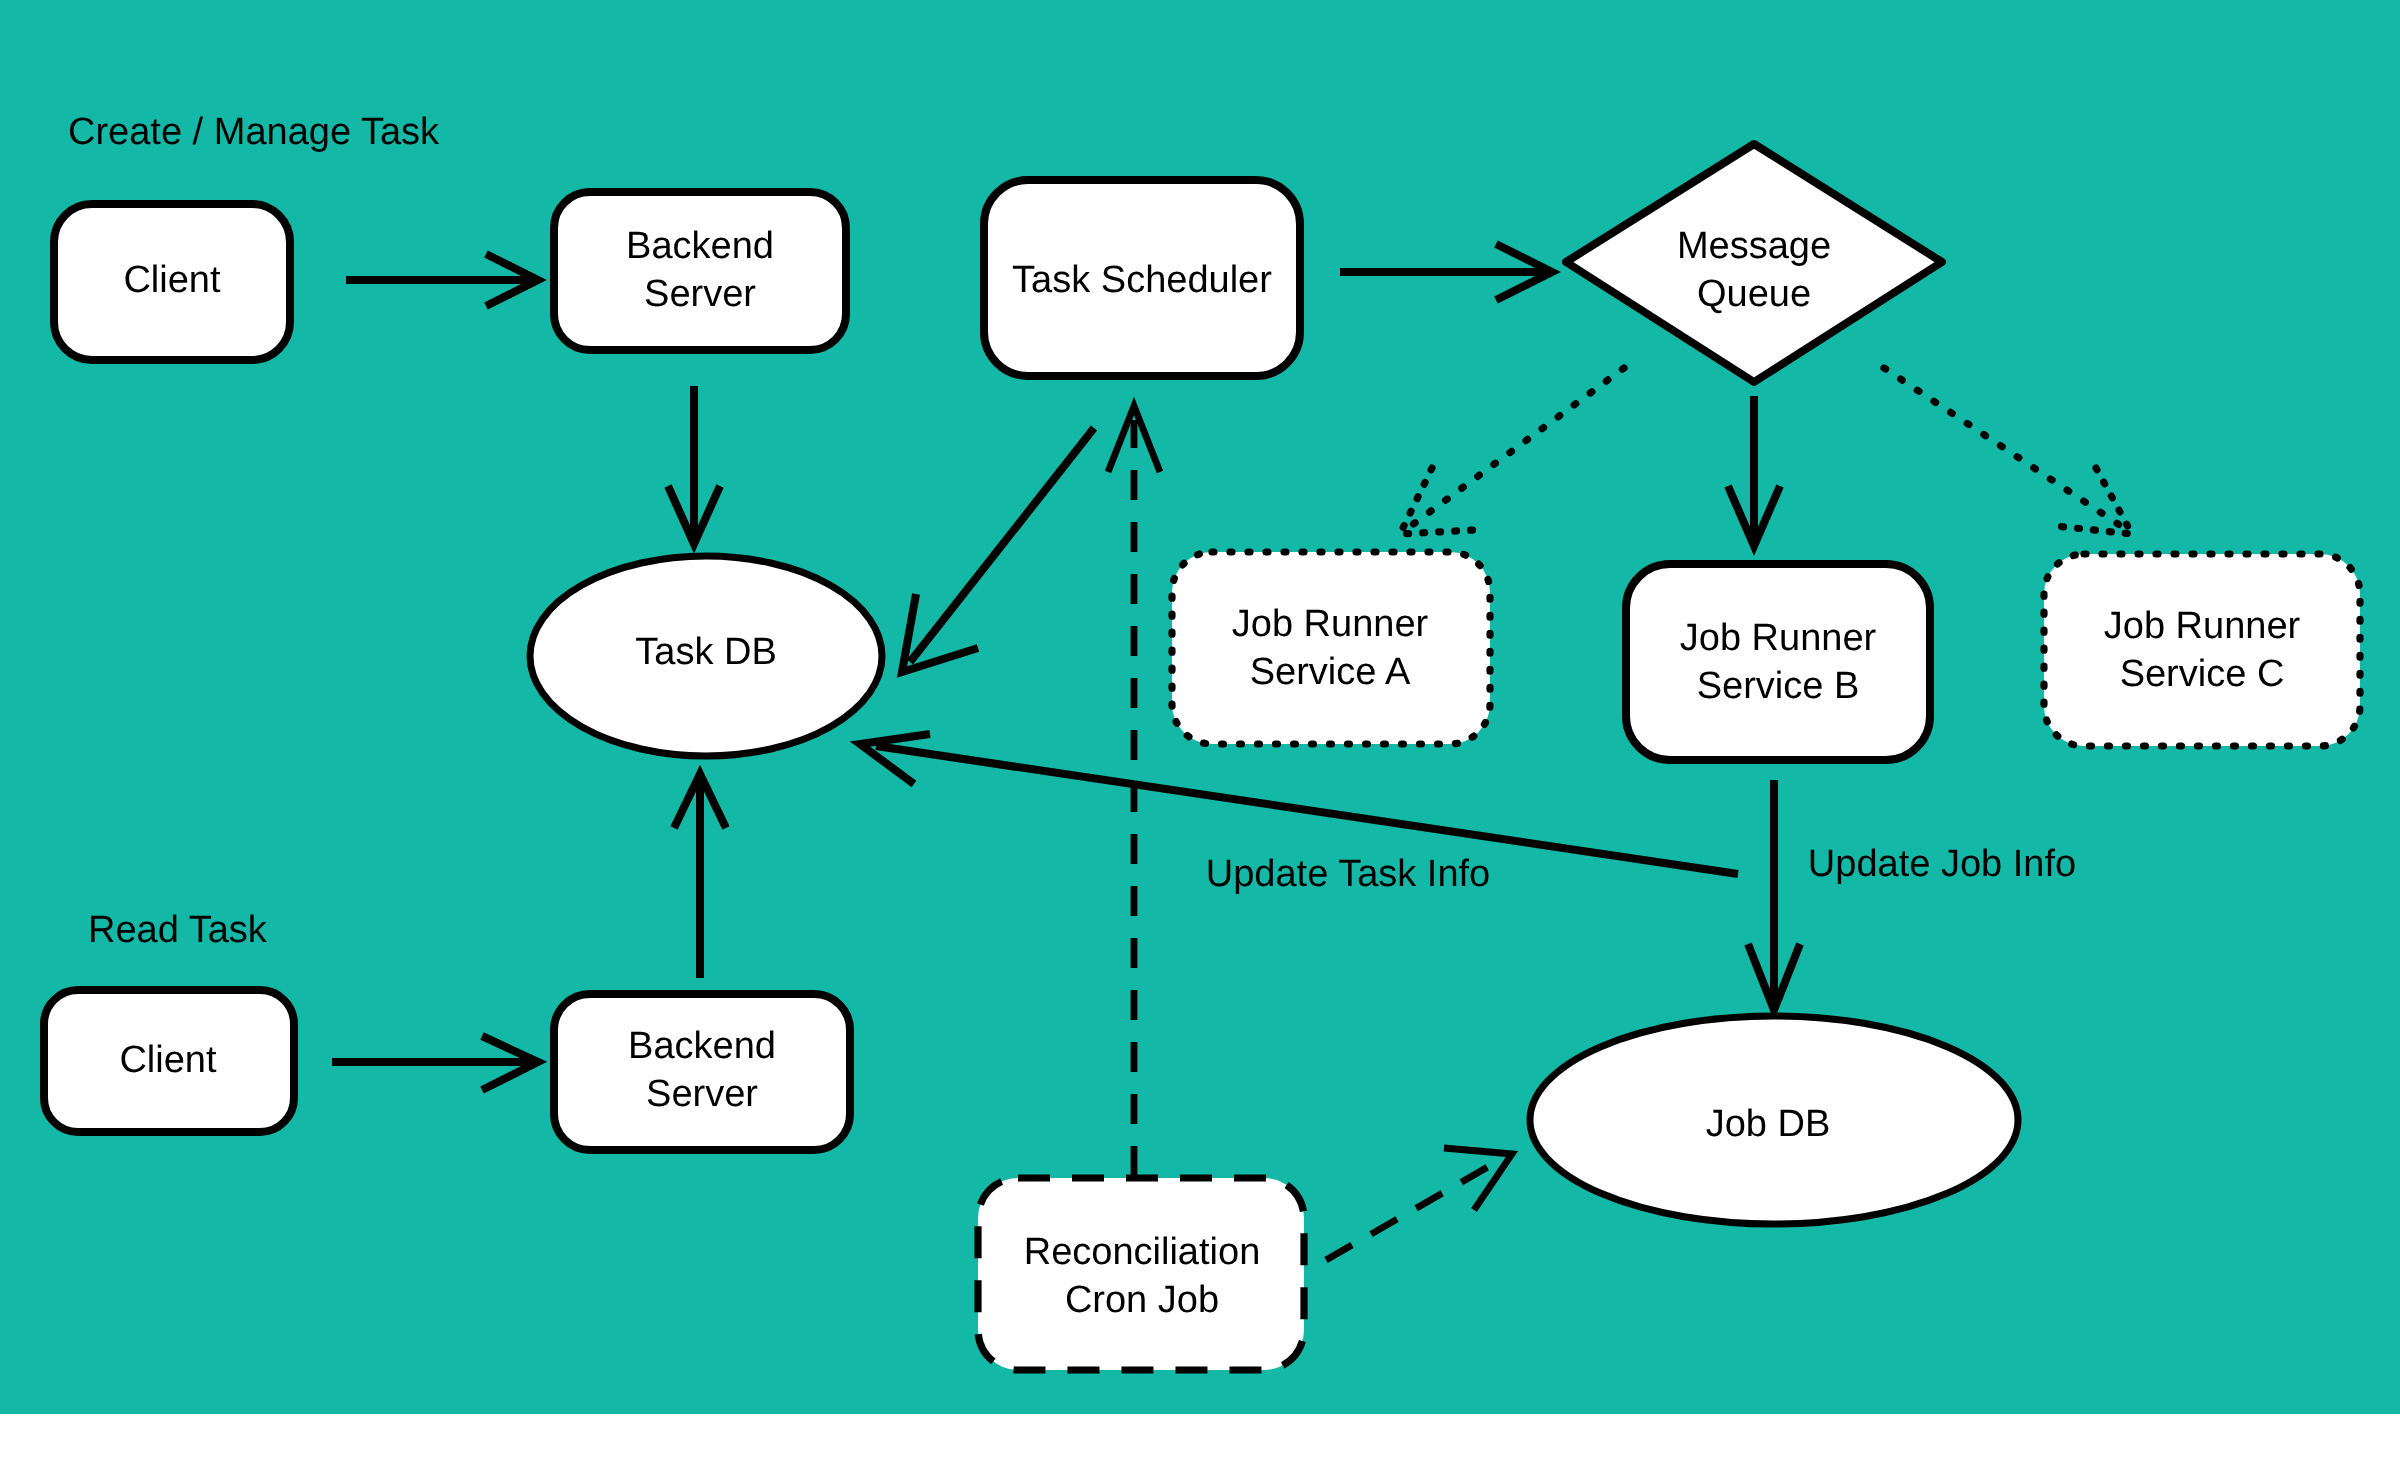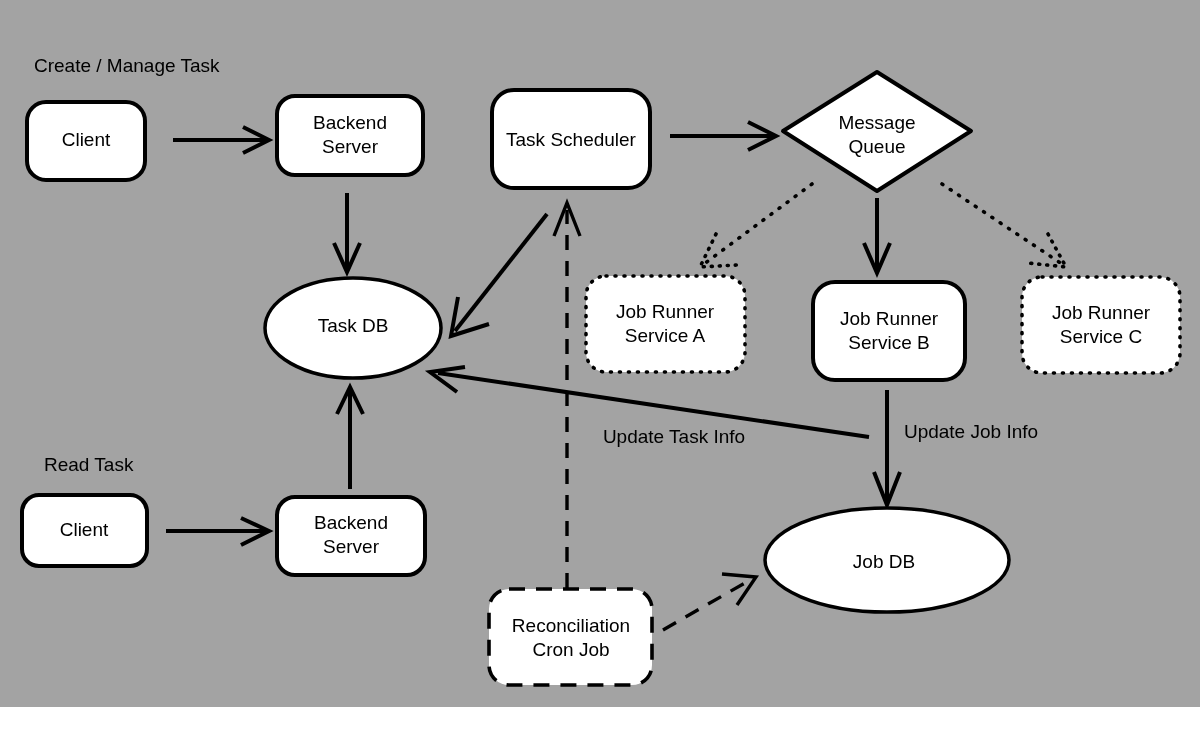--- a/index.html
+++ b/index.html
@@ -5,21 +5,21 @@
 <style>
   html, body {
     margin: 0;
     padding: 0;
     background: #ffffff;
   }
   #canvas {
     position: relative;
     width: 1200px;
     height: 707px;
-    background: #a3a3a3;
+    background: #14b8a6;
     font-family: "Liberation Sans", sans-serif;
     overflow: hidden;
   }
   #diagram-svg {
     position: absolute;
     left: 0;
     top: 0;
     width: 1200px;
     height: 735px;
   }

